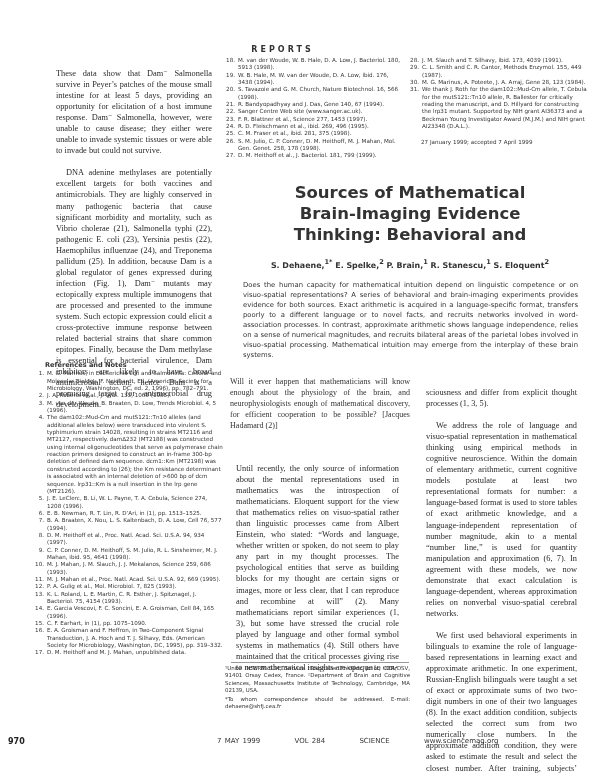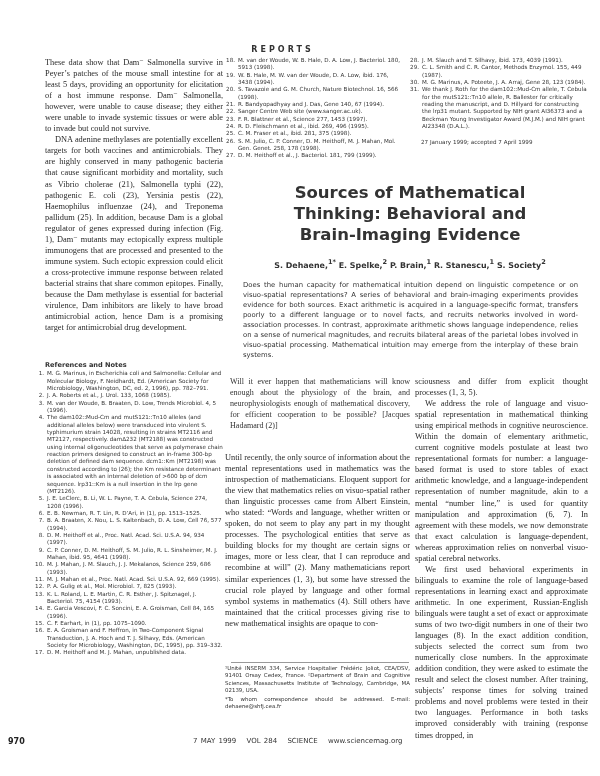--- a/index.html
+++ b/index.html
@@ -4,21 +4,21 @@
 <style>
   html, body { margin: 0; padding: 0; background: #ffffff; }
   body { width: 600px; height: 776px; position: relative; overflow: hidden; color: #222; }
   .abs { position: absolute; }
   .serif { font-family: "Liberation Serif", "DejaVu Serif", serif; }
   .sans { font-family: "DejaVu Sans", "Liberation Sans", sans-serif; }
 
   .header-label { top: 45px; left: 0; width: 565px; text-align: center; font-size: 8px; font-weight: bold; letter-spacing: 3px; color: #333; }
 
   .body-text { font-size: 8.35px; line-height: 11.05px; text-align: justify; color: #2a2a2a; }
-  .body-text p { margin: 0; }
+  .body-text p { margin: 11px; }
   .body-text p.indent { text-indent: 10px; }
 
   .refs { font-size: 5.6px; line-height: 7.35px; color: #333; }
   .refs ol { margin: 0; padding: 0; list-style: none; }
   .refs li { position: relative; padding-left: 11px; margin: 0; }
   .refs li .num { position: absolute; left: 0; width: 9px; text-align: right; }
   .refs li .txt { display: block; padding-left: 1px; }
 
   .refs-title { font-size: 6.6px; font-weight: bold; color: #333; margin-bottom: 1px; padding-left: 10px; }
 
@@ -27,21 +27,21 @@
   .abstract { top: 280px; left: 243px; width: 335px; font-size: 6.85px; line-height: 10px; text-align: justify; color: #333; font-weight: 500; }
 
   .epigraph { top: 376px; left: 230px; width: 180px; font-size: 8.05px; line-height: 11px; text-align: justify; color: #333; }
 
   .footnote-rule { top: 662px; left: 231px; width: 178px; height: 1px; background: #999; }
   .footnotes { top: 665px; left: 225px; width: 185px; font-size: 5.45px; line-height: 7.3px; color: #333; text-align: justify; }
   .footnotes p { margin: 0 0 2px 0; }
 
   .footer-page { top: 737px; left: 8px; font-size: 8px; font-weight: bold; color: #222; }
   .footer-info { top: 737px; left: 193px; font-size: 7px; color: #333; word-spacing: 1px; }
-  .footer-info span { margin-right: 7px; }
+  .footer-info span { margin-right: 7px; margin-left: 24px; }
 </style>
 </head>
 <body>
 
 <div class="abs header-label sans">REPORTS</div>
 
 <div class="abs body-text serif" style="top:57px; left:45px; width:178px;">
   <p>These data show that Dam⁻ Salmonella survive in Peyer’s patches of the mouse small intestine for at least 5 days, providing an opportunity for elicitation of a host immune response. Dam⁻ Salmonella, however, were unable to cause disease; they either were unable to invade systemic tissues or were able to invade but could not survive.</p>
   <p class="indent">DNA adenine methylases are potentially excellent targets for both vaccines and antimicrobials. They are highly conserved in many pathogenic bacteria that cause significant morbidity and mortality, such as Vibrio cholerae (21), Salmonella typhi (22), pathogenic E. coli (23), Yersinia pestis (22), Haemophilus influenzae (24), and Treponema pallidum (25). In addition, because Dam is a global regulator of genes expressed during infection (Fig. 1), Dam⁻ mutants may ectopically express multiple immunogens that are processed and presented to the immune system. Such ectopic expression could elicit a cross-protective immune response between related bacterial strains that share common epitopes. Finally, because the Dam methylase is essential for bacterial virulence, Dam inhibitors are likely to have broad antimicrobial action, hence Dam is a promising target for antimicrobial drug development.</p>
 </div>
@@ -182,30 +182,30 @@
     <li>
         <span class="num">31.</span>
         <span class="txt">We thank J. Roth for the dam102::Mud-Cm allele, T. Cebula for the mutS121::Tn10 allele, R. Ballester for critically reading the manuscript, and D. Hillyard for constructing the lrp31 mutant. Supported by NIH grant AI36373 and a Beckman Young Investigator Award (M.J.M.) and NIH grant AI23348 (D.A.L.).</span>
       </li>
   </ol>
   <div style="margin-top:9px; padding-left:11px;">27 January 1999; accepted 7 April 1999</div>
 </div>
 
 <div class="abs title sans">
   <div>Sources of Mathematical</div>
+  <div>Brain-Imaging Evidence</div>
   <div>Thinking: Behavioral and</div>
-  <div>Brain-Imaging Evidence</div>
 </div>
 
 <div class="abs authors sans">
   <span><span>S. Dehaene,</span><sup>1*</sup></span>
   <span><span>E. Spelke,</span><sup>2</sup></span>
   <span><span>P. Brain,</span><sup>1</sup></span>
   <span><span>R. Stanescu,</span><sup>1</sup></span>
-  <span><span>S. Society</span><sup>2</sup></span>
+  <span><span>S. Eloquent</span><sup>2</sup></span>
 </div>
 
 <div class="abs abstract sans">Does the human capacity for mathematical intuition depend on linguistic competence or on visuo-spatial representations? A series of behavioral and brain-imaging experiments provides evidence for both sources. Exact arithmetic is acquired in a language-specific format, transfers poorly to a different language or to novel facts, and recruits networks involved in word-association processes. In contrast, approximate arithmetic shows language independence, relies on a sense of numerical magnitudes, and recruits bilateral areas of the parietal lobes involved in visuo-spatial processing. Mathematical intuition may emerge from the interplay of these brain systems.</div>
 
 <div class="abs epigraph serif">Will it ever happen that mathematicians will know enough about the physiology of the brain, and neurophysiologists enough of mathematical discovery, for efficient cooperation to be possible? [Jacques Hadamard (2)]</div>
 
 <div class="abs body-text serif" style="top:452px; left:225px; width:185px;">
   <p>Until recently, the only source of information about the mental representations used in mathematics was the introspection of mathematicians. Eloquent support for the view that mathematics relies on visuo-spatial rather than linguistic processes came from Albert Einstein, who stated: “Words and language, whether written or spoken, do not seem to play any part in my thought processes. The psychological entities that serve as building blocks for my thought are certain signs or images, more or less clear, that I can reproduce and recombine at will” (2). Many mathematicians report similar experiences (1, 3), but some have stressed the crucial role played by language and other formal symbol systems in mathematics (4). Still others have maintained that the critical processes giving rise to new mathematical insights are opaque to con-</p>
 </div>
 

